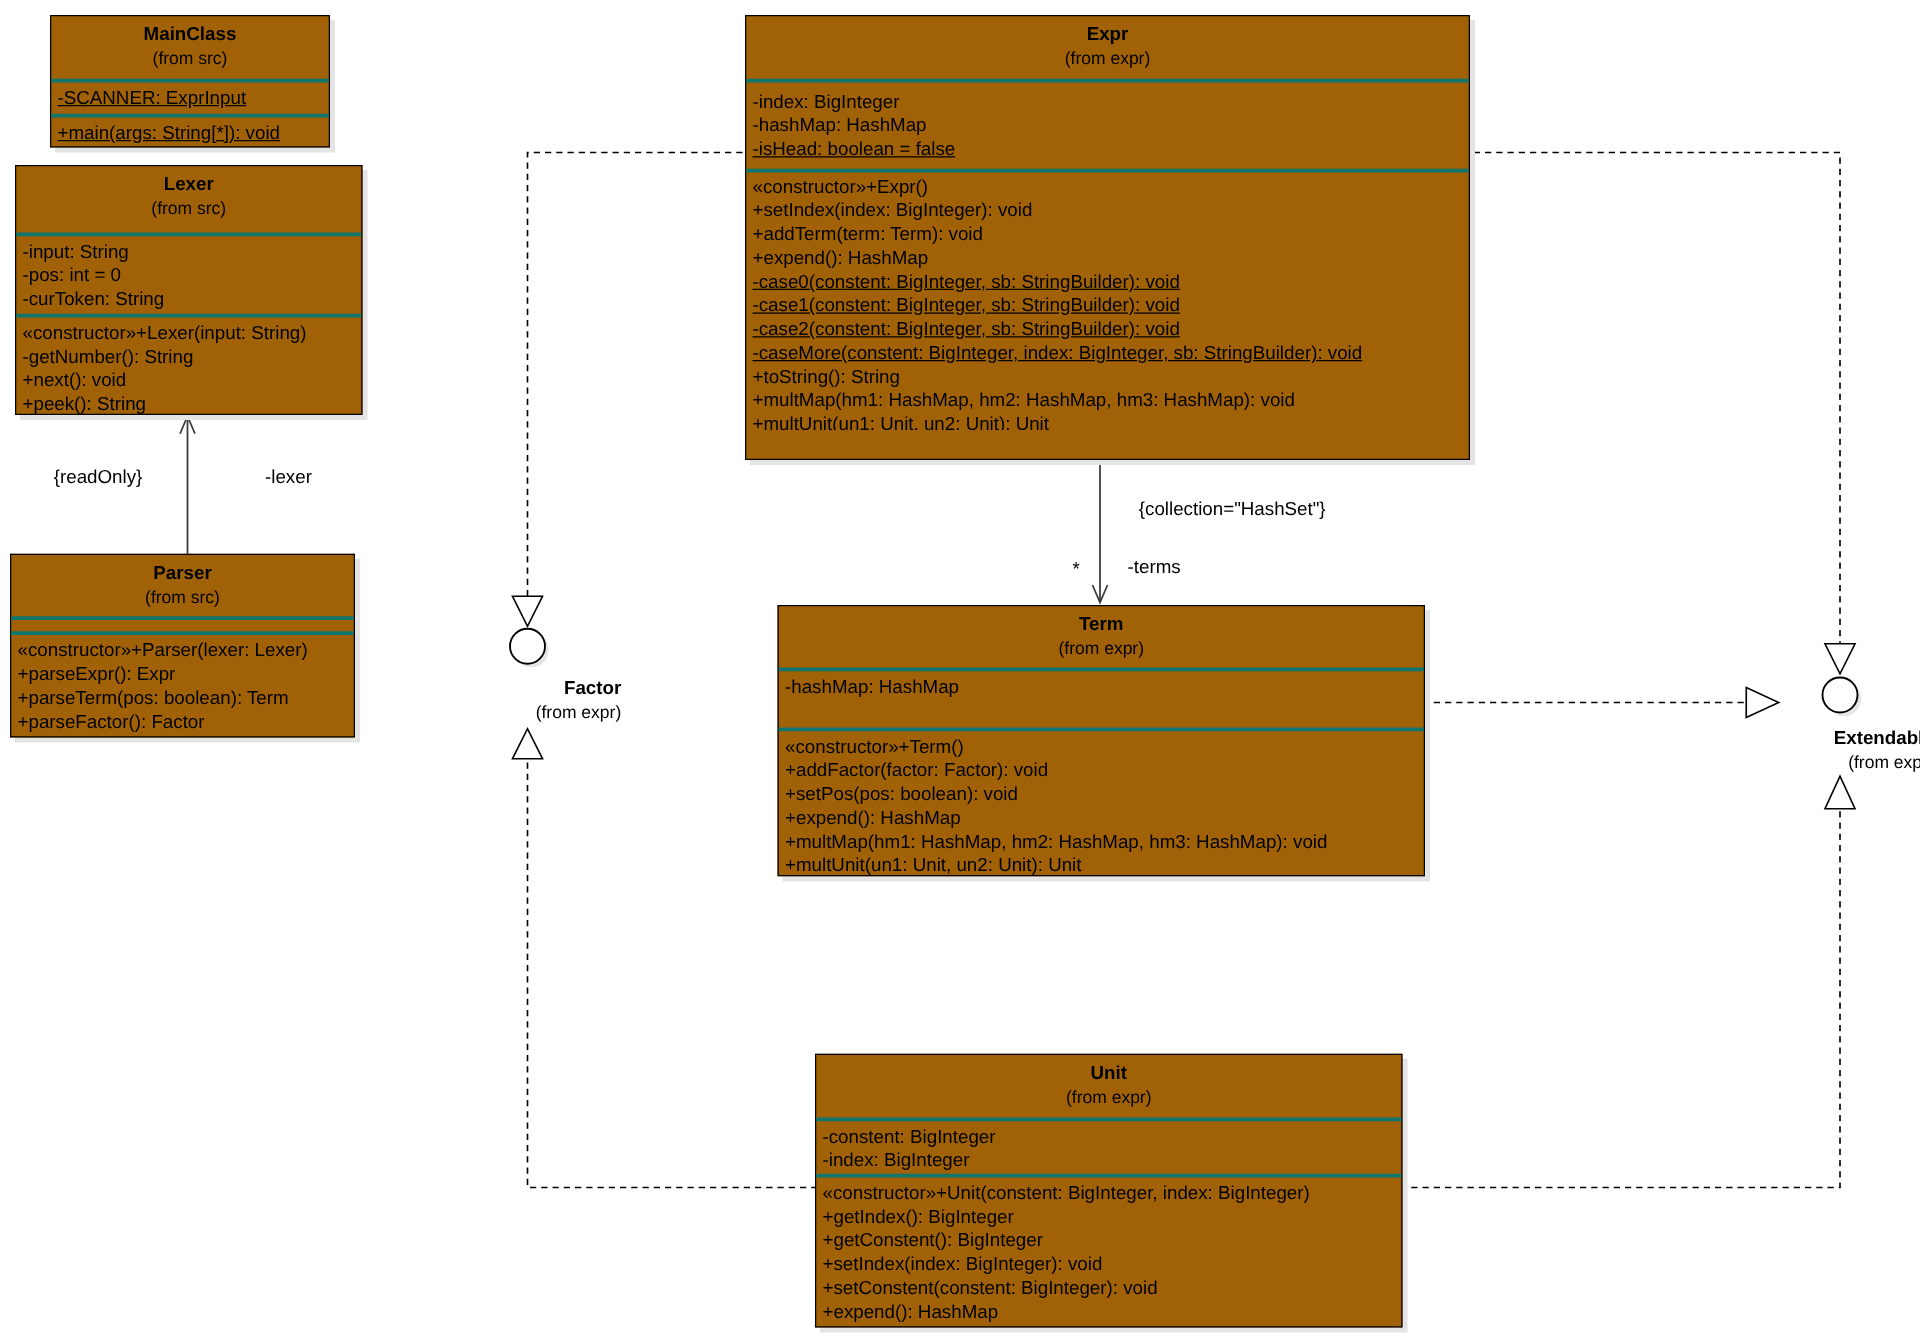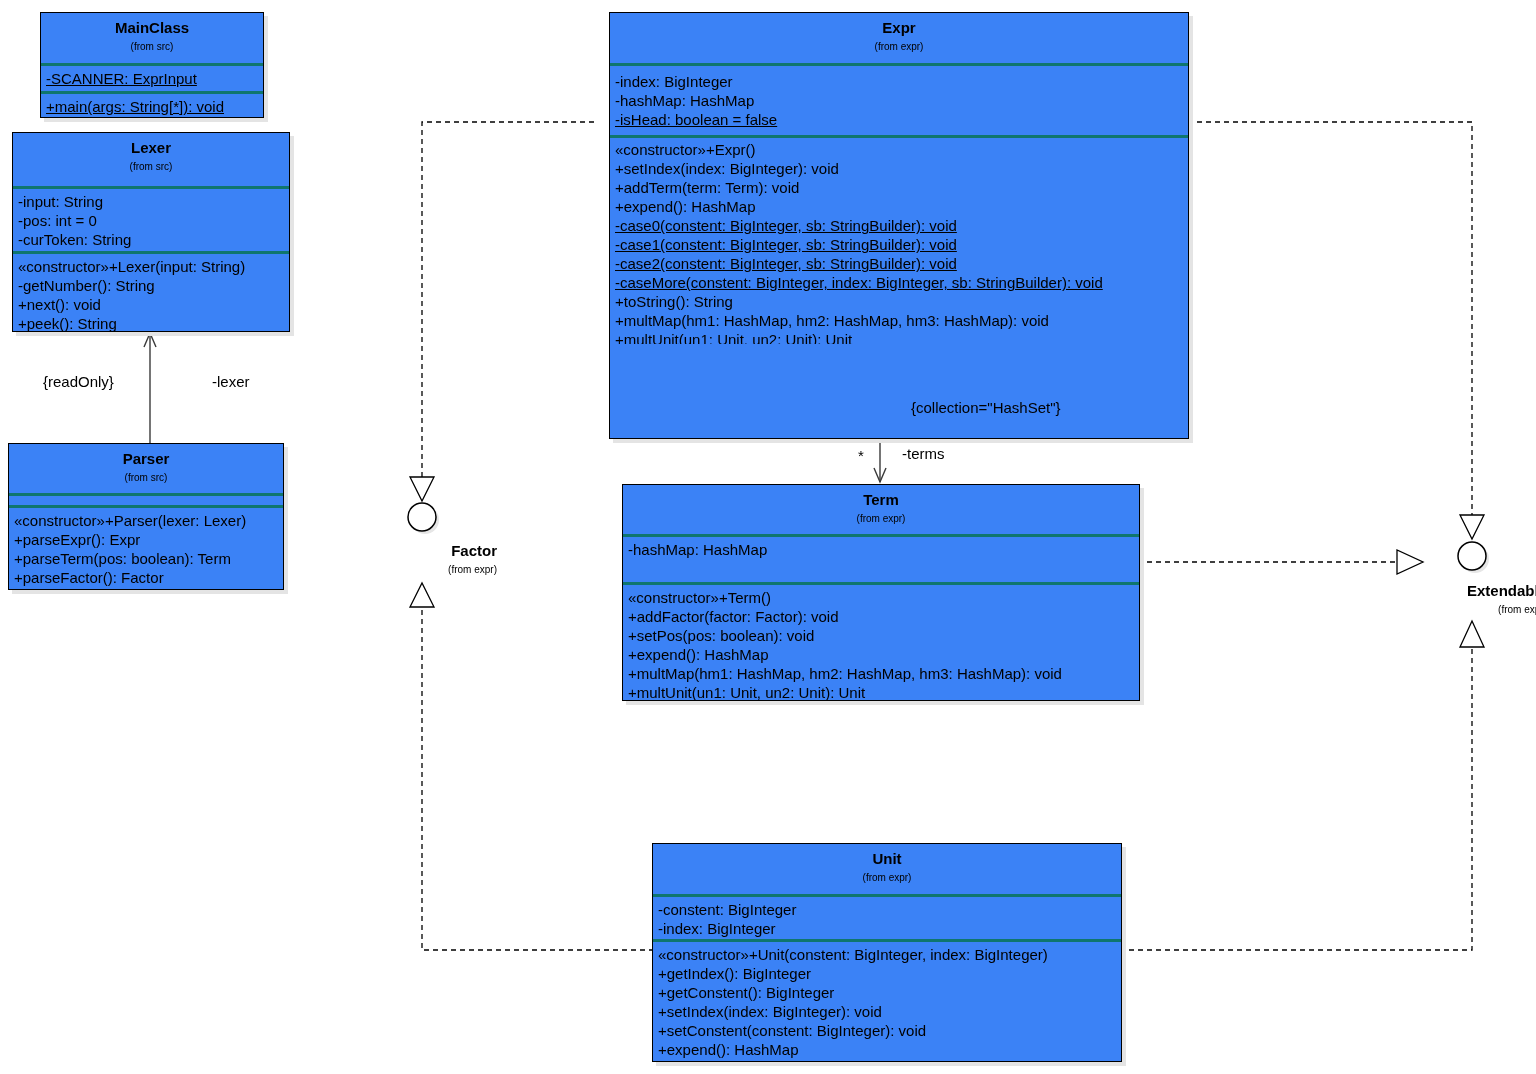--- a/index.html
+++ b/index.html
@@ -11,27 +11,27 @@
   }
   #wires { position:absolute; left:0; top:0; z-index:1; }
   .dash { stroke:#000; stroke-width:1.3; fill:none; stroke-dasharray:5 4; }
   .solid { stroke:#3a3a3a; stroke-width:1.4; fill:none; }
   .tri { fill:#fff; stroke:#000; stroke-width:1.3; }
   .circ { fill:#fff; stroke:#000; stroke-width:1.5; }
   .circ-shadow { fill:#e6e6e6; stroke:none; }
   .open-arrow { stroke:#3a3a3a; stroke-width:1.4; fill:none; }
 
   .cls {
-    position:absolute; z-index:2; background:#3b82f6;
+    position:absolute; z-index:2; background:#a16207;
     border:1px solid #000; box-shadow:4px 4px 0 #e4e4e4;
     font-size:15px; line-height:19px;
   }
   .hd { text-align:center; padding-top:5px; overflow:hidden; }
   .nm { font-weight:bold; font-size:15px; line-height:19px; }
-  .frm { font-size:10px; line-height:19px; }
+  .frm { font-size:14px; line-height:19px; }
   .sec { border-top:3px solid #0f766e; padding:3px 5px 0 5px; overflow:hidden; }
   .ln { height:19px; line-height:19px; white-space:nowrap; }
   .u { text-decoration:underline; }
 
   .edge-label { position:absolute; z-index:3; font-size:15px; line-height:19px; white-space:nowrap;text-align:center; }
   .iface-label { position:absolute; z-index:3; text-align:right; font-size:15px; line-height:19px; }
 </style>
 </head>
 <body>
 
@@ -105,21 +105,21 @@
     </div>
     <div class="sec" style="height:12px"></div>
     <div class="sec" style="height:84px">
       <div class="ln">«constructor»+Parser(lexer: Lexer)</div>
       <div class="ln">+parseExpr(): Expr</div>
       <div class="ln">+parseTerm(pos: boolean): Term</div>
       <div class="ln">+parseFactor(): Factor</div>
     </div>
   </div>
 
-  <div class="cls" style="left:609px;top:12px;width:580px;height:427px">
+  <div class="cls" style="left:596px;top:12px;width:580px;height:356px">
     <div class="hd" style="height:50px">
       <div class="nm">Expr</div>
       <div class="frm">(from expr)</div>
     </div>
     <div class="sec" style="height:72px;padding-top:6px">
       <div class="ln">-index: BigInteger</div>
       <div class="ln">-hashMap: HashMap</div>
       <div class="ln u">-isHead: boolean = false</div>
     </div>
     <div class="sec" style="height:209px;padding-top:2px">

